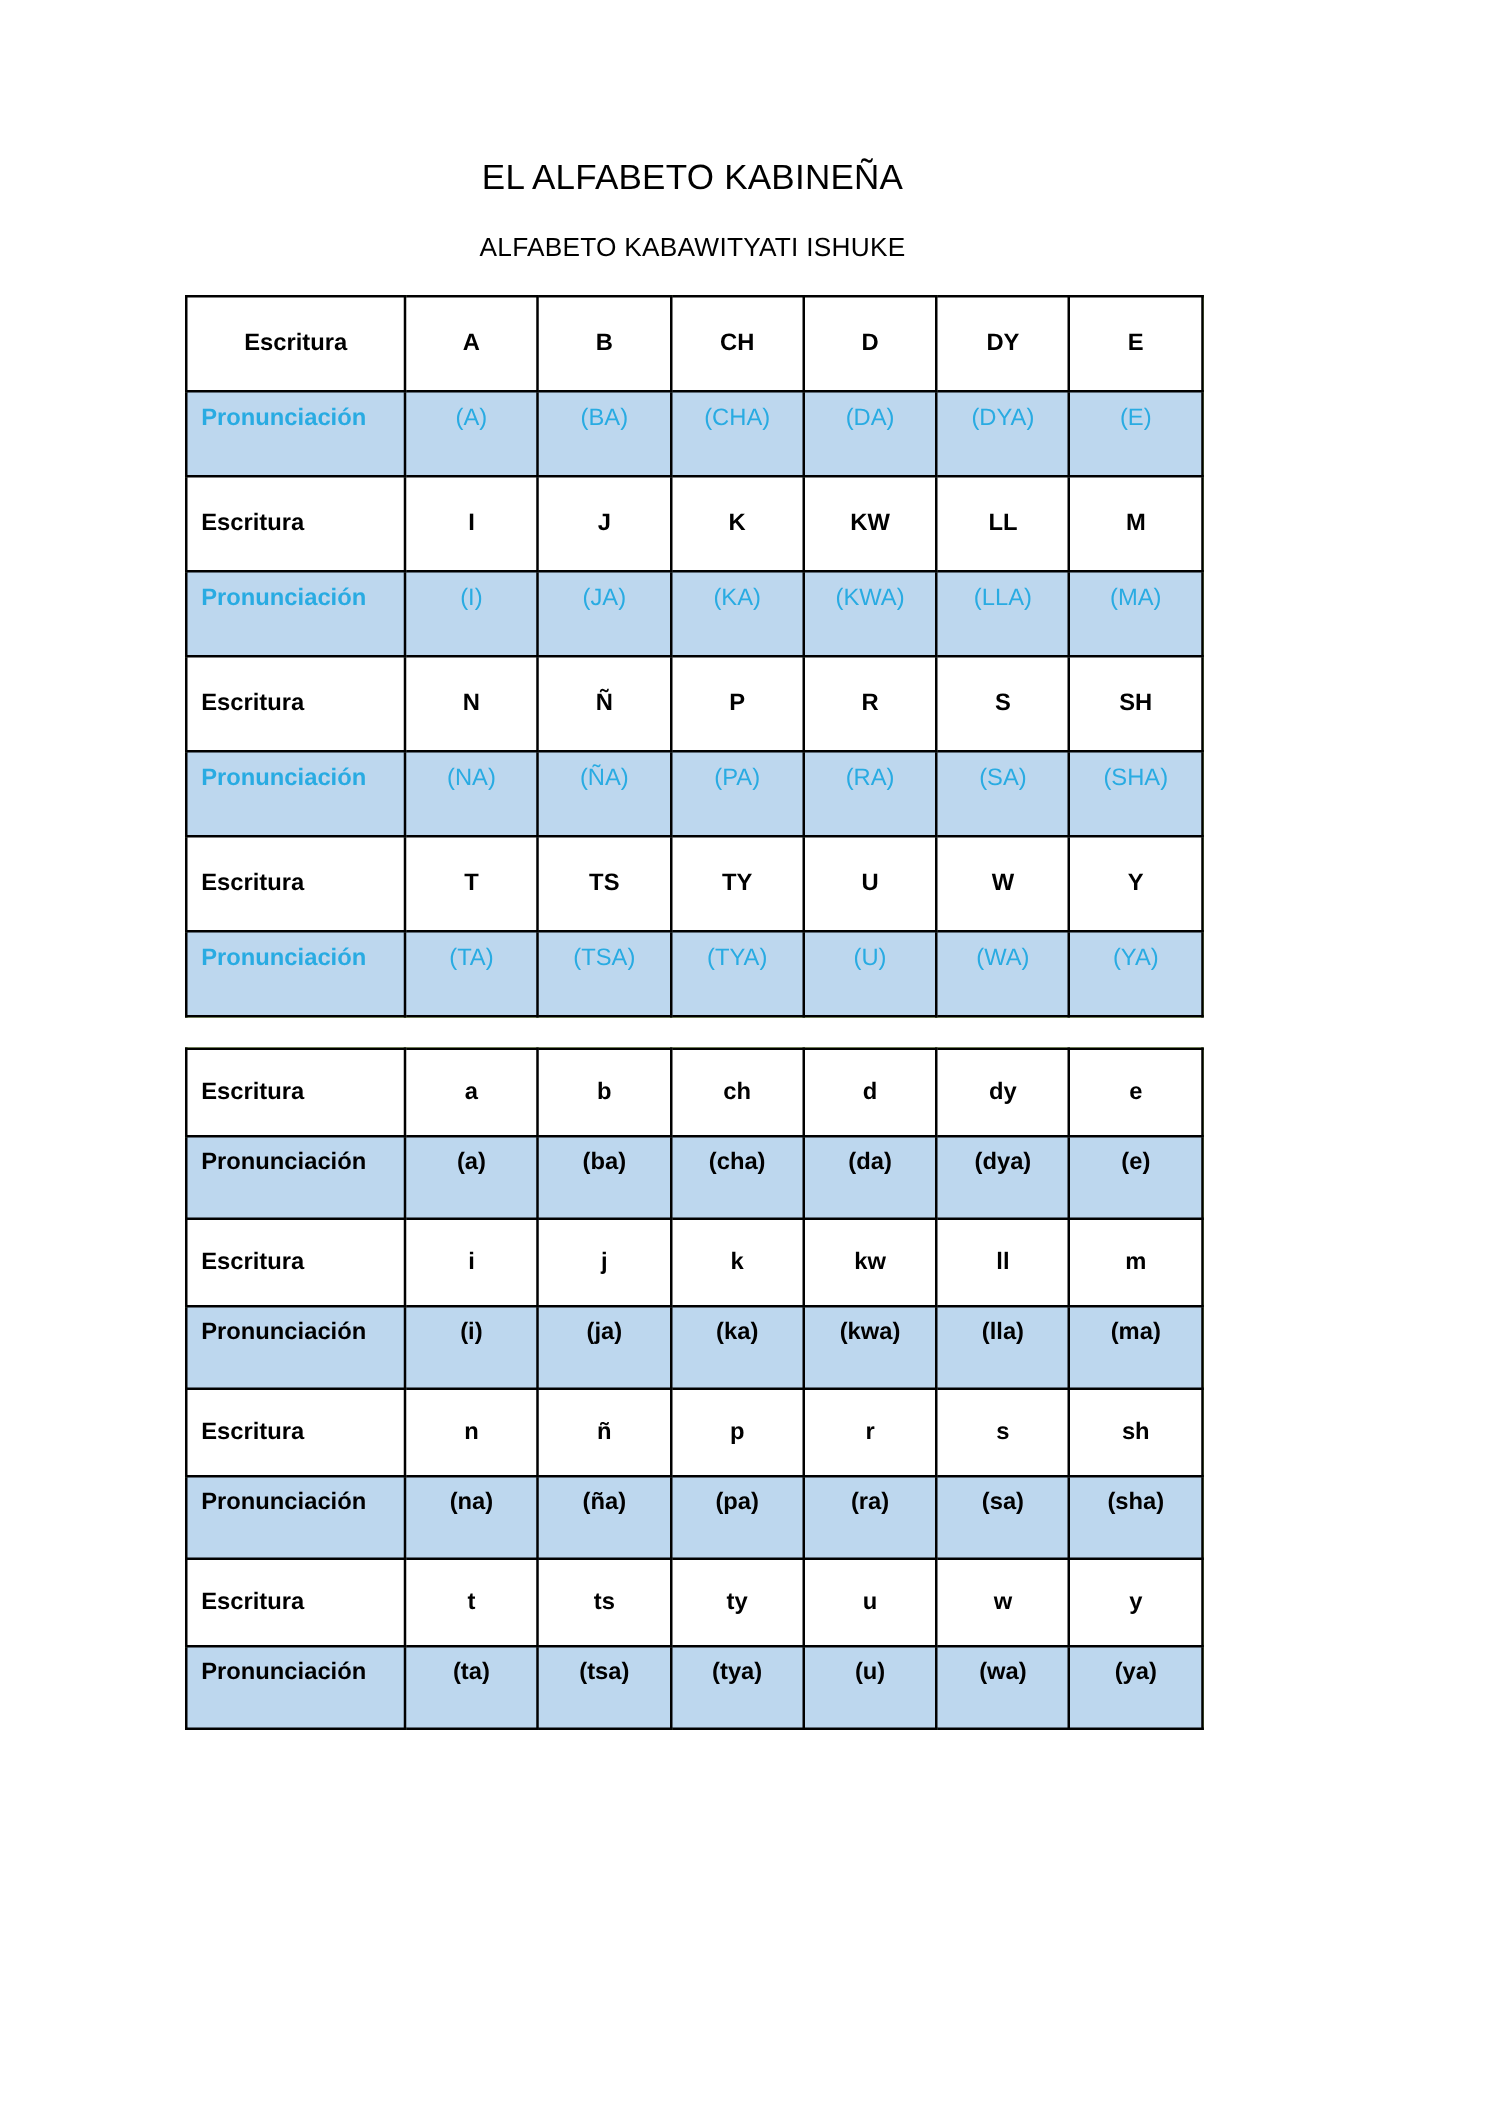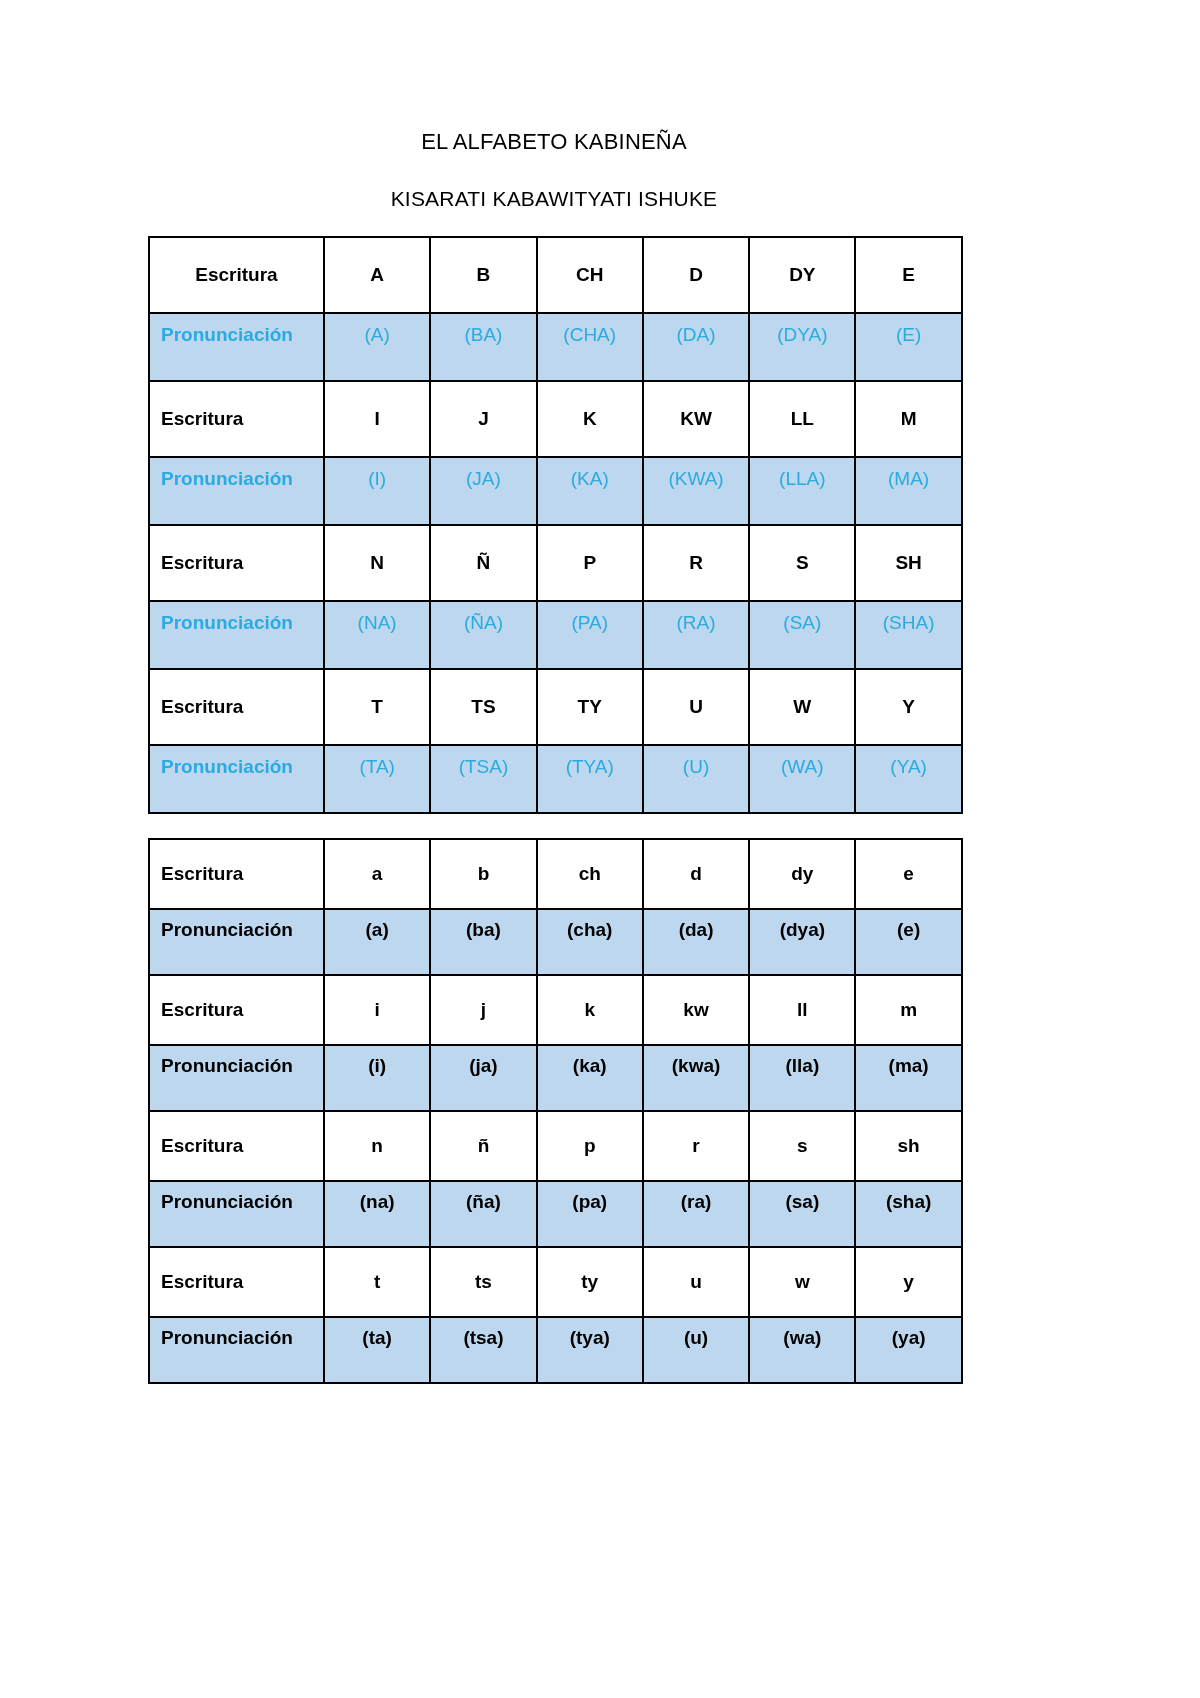--- a/index.html
+++ b/index.html
@@ -27,21 +27,21 @@
 
   
   .title-block {
     position: absolute;
     left: 148px;
     top: 128px;
     width: 812px;
     text-align: center;
   }
   .doc-title {
-    font-size: 22px;
+    font-size: 28px;
     font-weight: 400;
     letter-spacing: 0.2px;
     line-height: 28px;
     white-space: nowrap;
   }
   .doc-subtitle {
     font-size: 21px;
     font-weight: 400;
     letter-spacing: 0.2px;
     line-height: 28px;
@@ -148,21 +148,21 @@
     padding-top: 7px;
   }
 </style>
 </head>
 <body>
 
 <div class="page">
 
   <div class="title-block">
     <div class="doc-title">EL ALFABETO KABINEÑA</div>
-    <div class="doc-subtitle">KISARATI KABAWITYATI ISHUKE</div>
+    <div class="doc-subtitle">ALFABETO KABAWITYATI ISHUKE</div>
   </div>
 
   <table class="alpha-table" id="table-upper">
     <colgroup>
       <col class="col-label">
         <col class="col-data">
         <col class="col-data">
       <col class="col-data">
         <col class="col-data">
         <col class="col-data">

